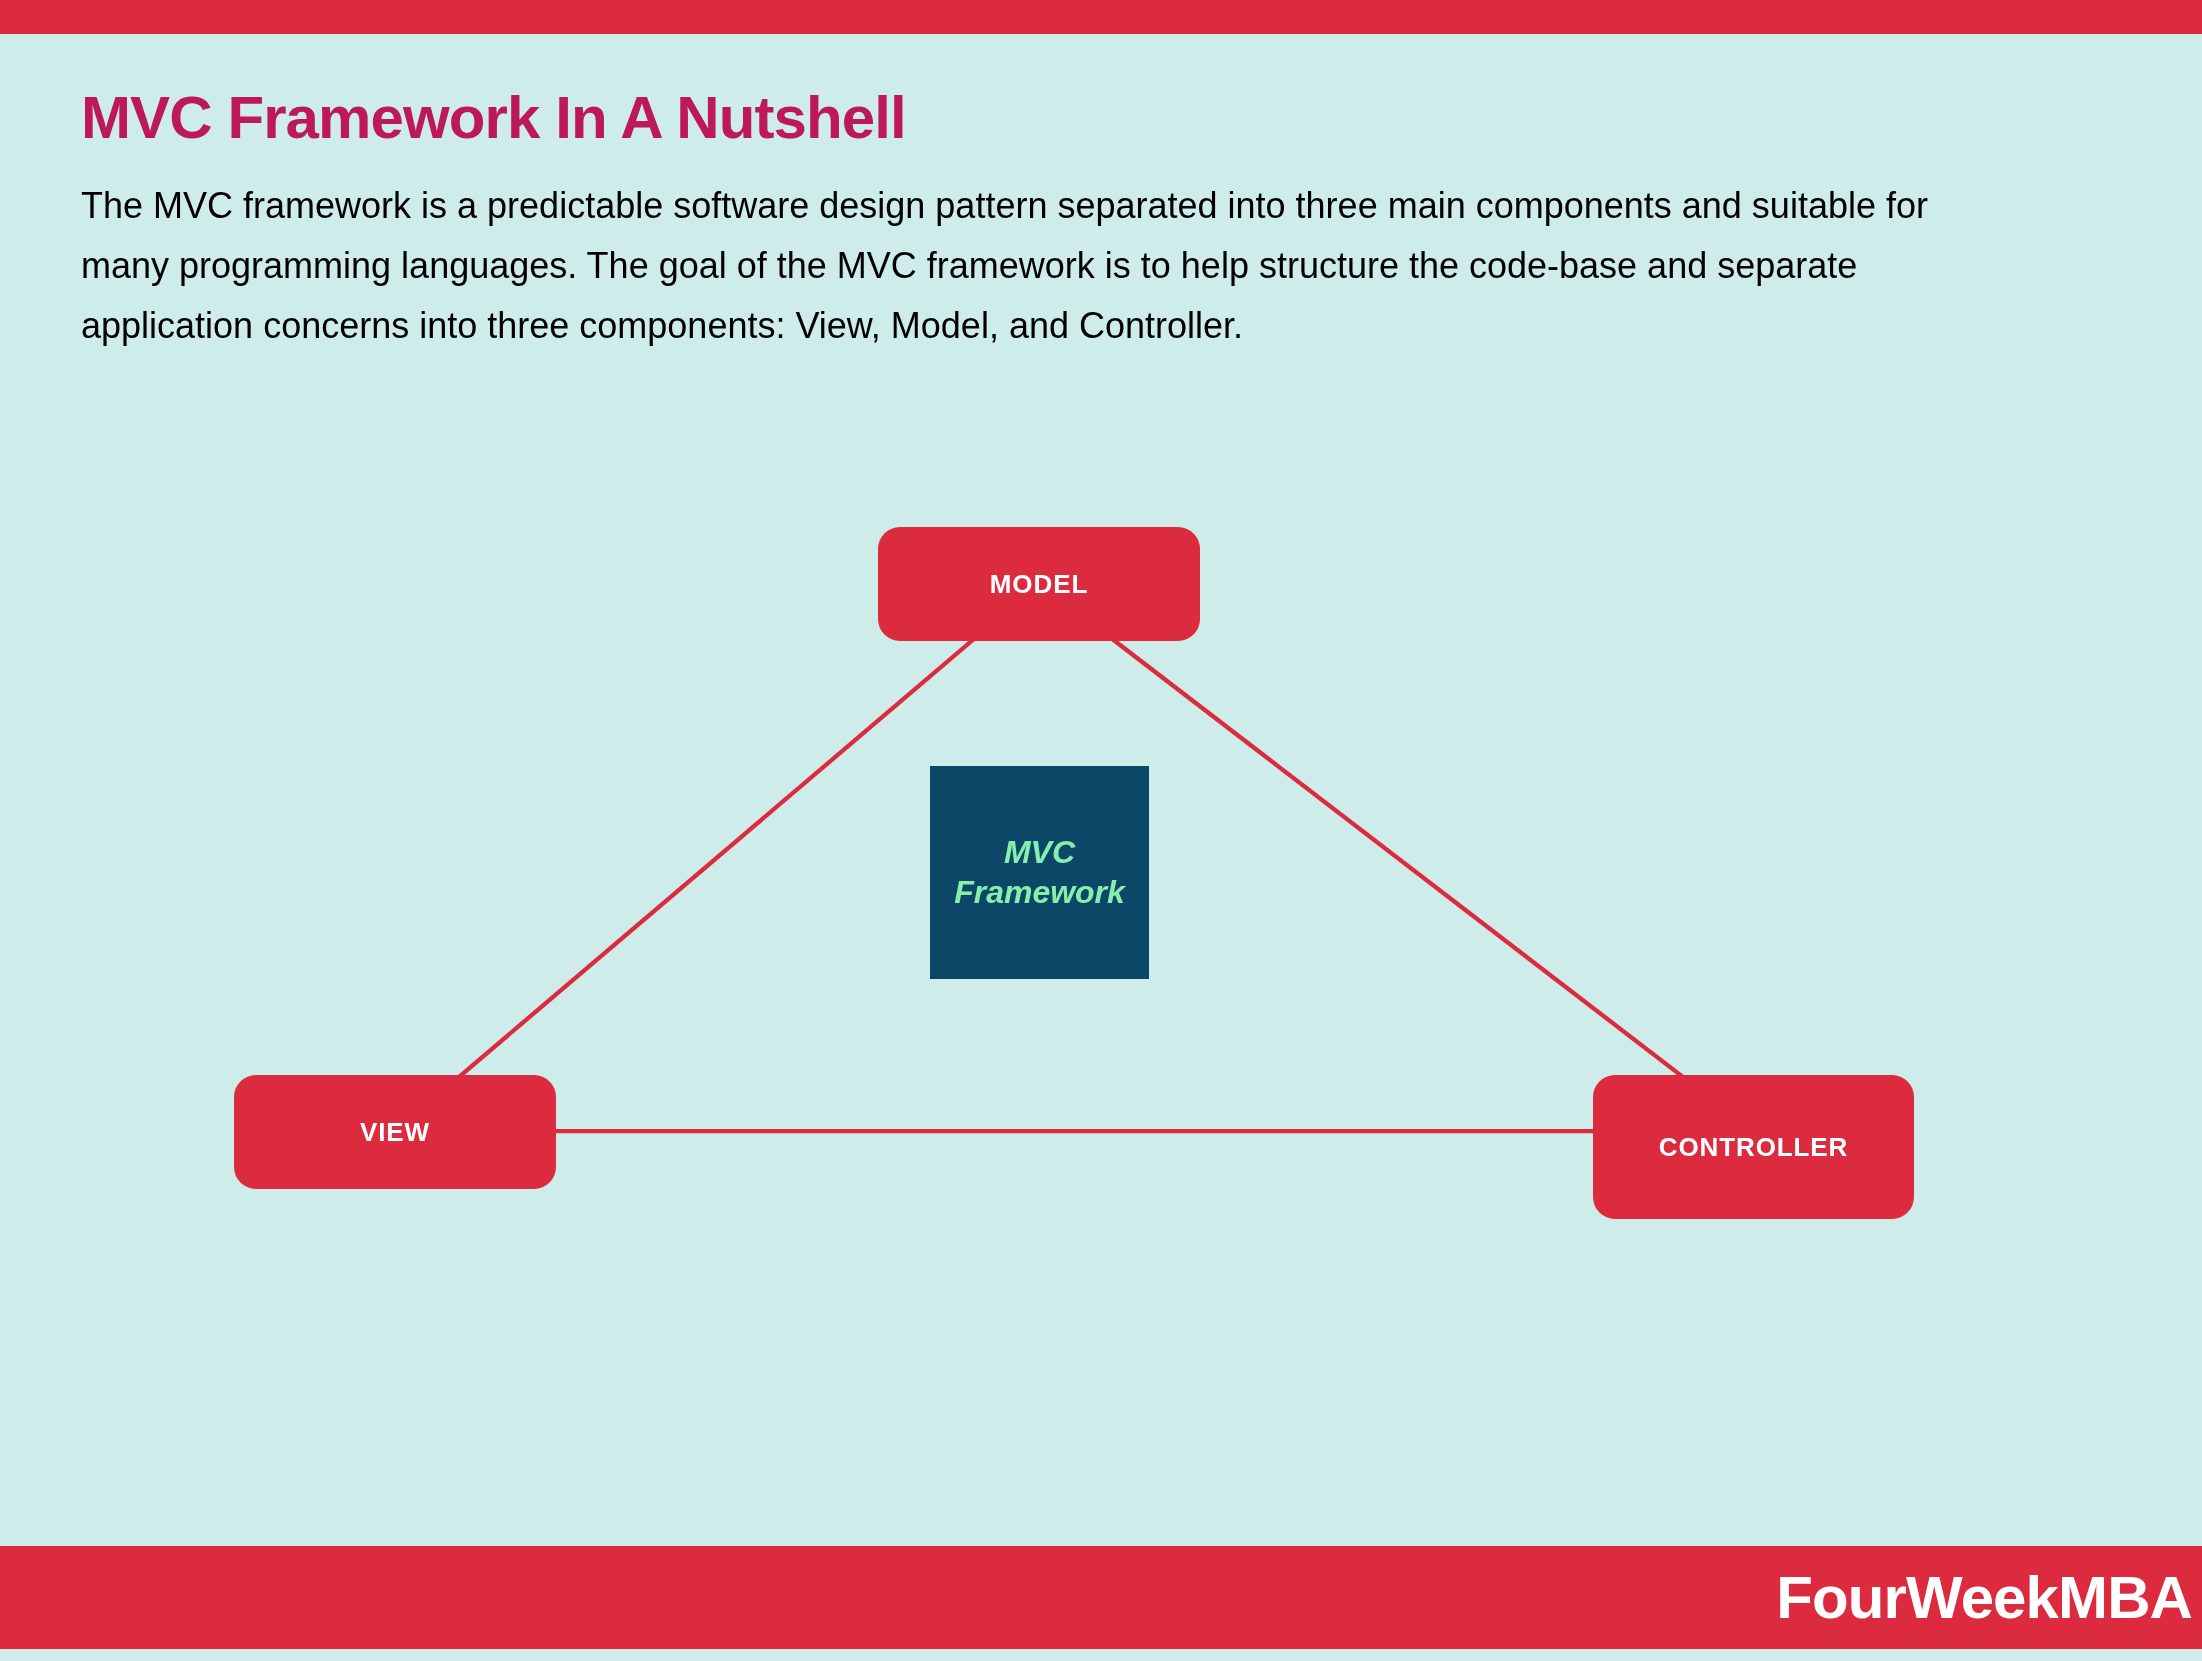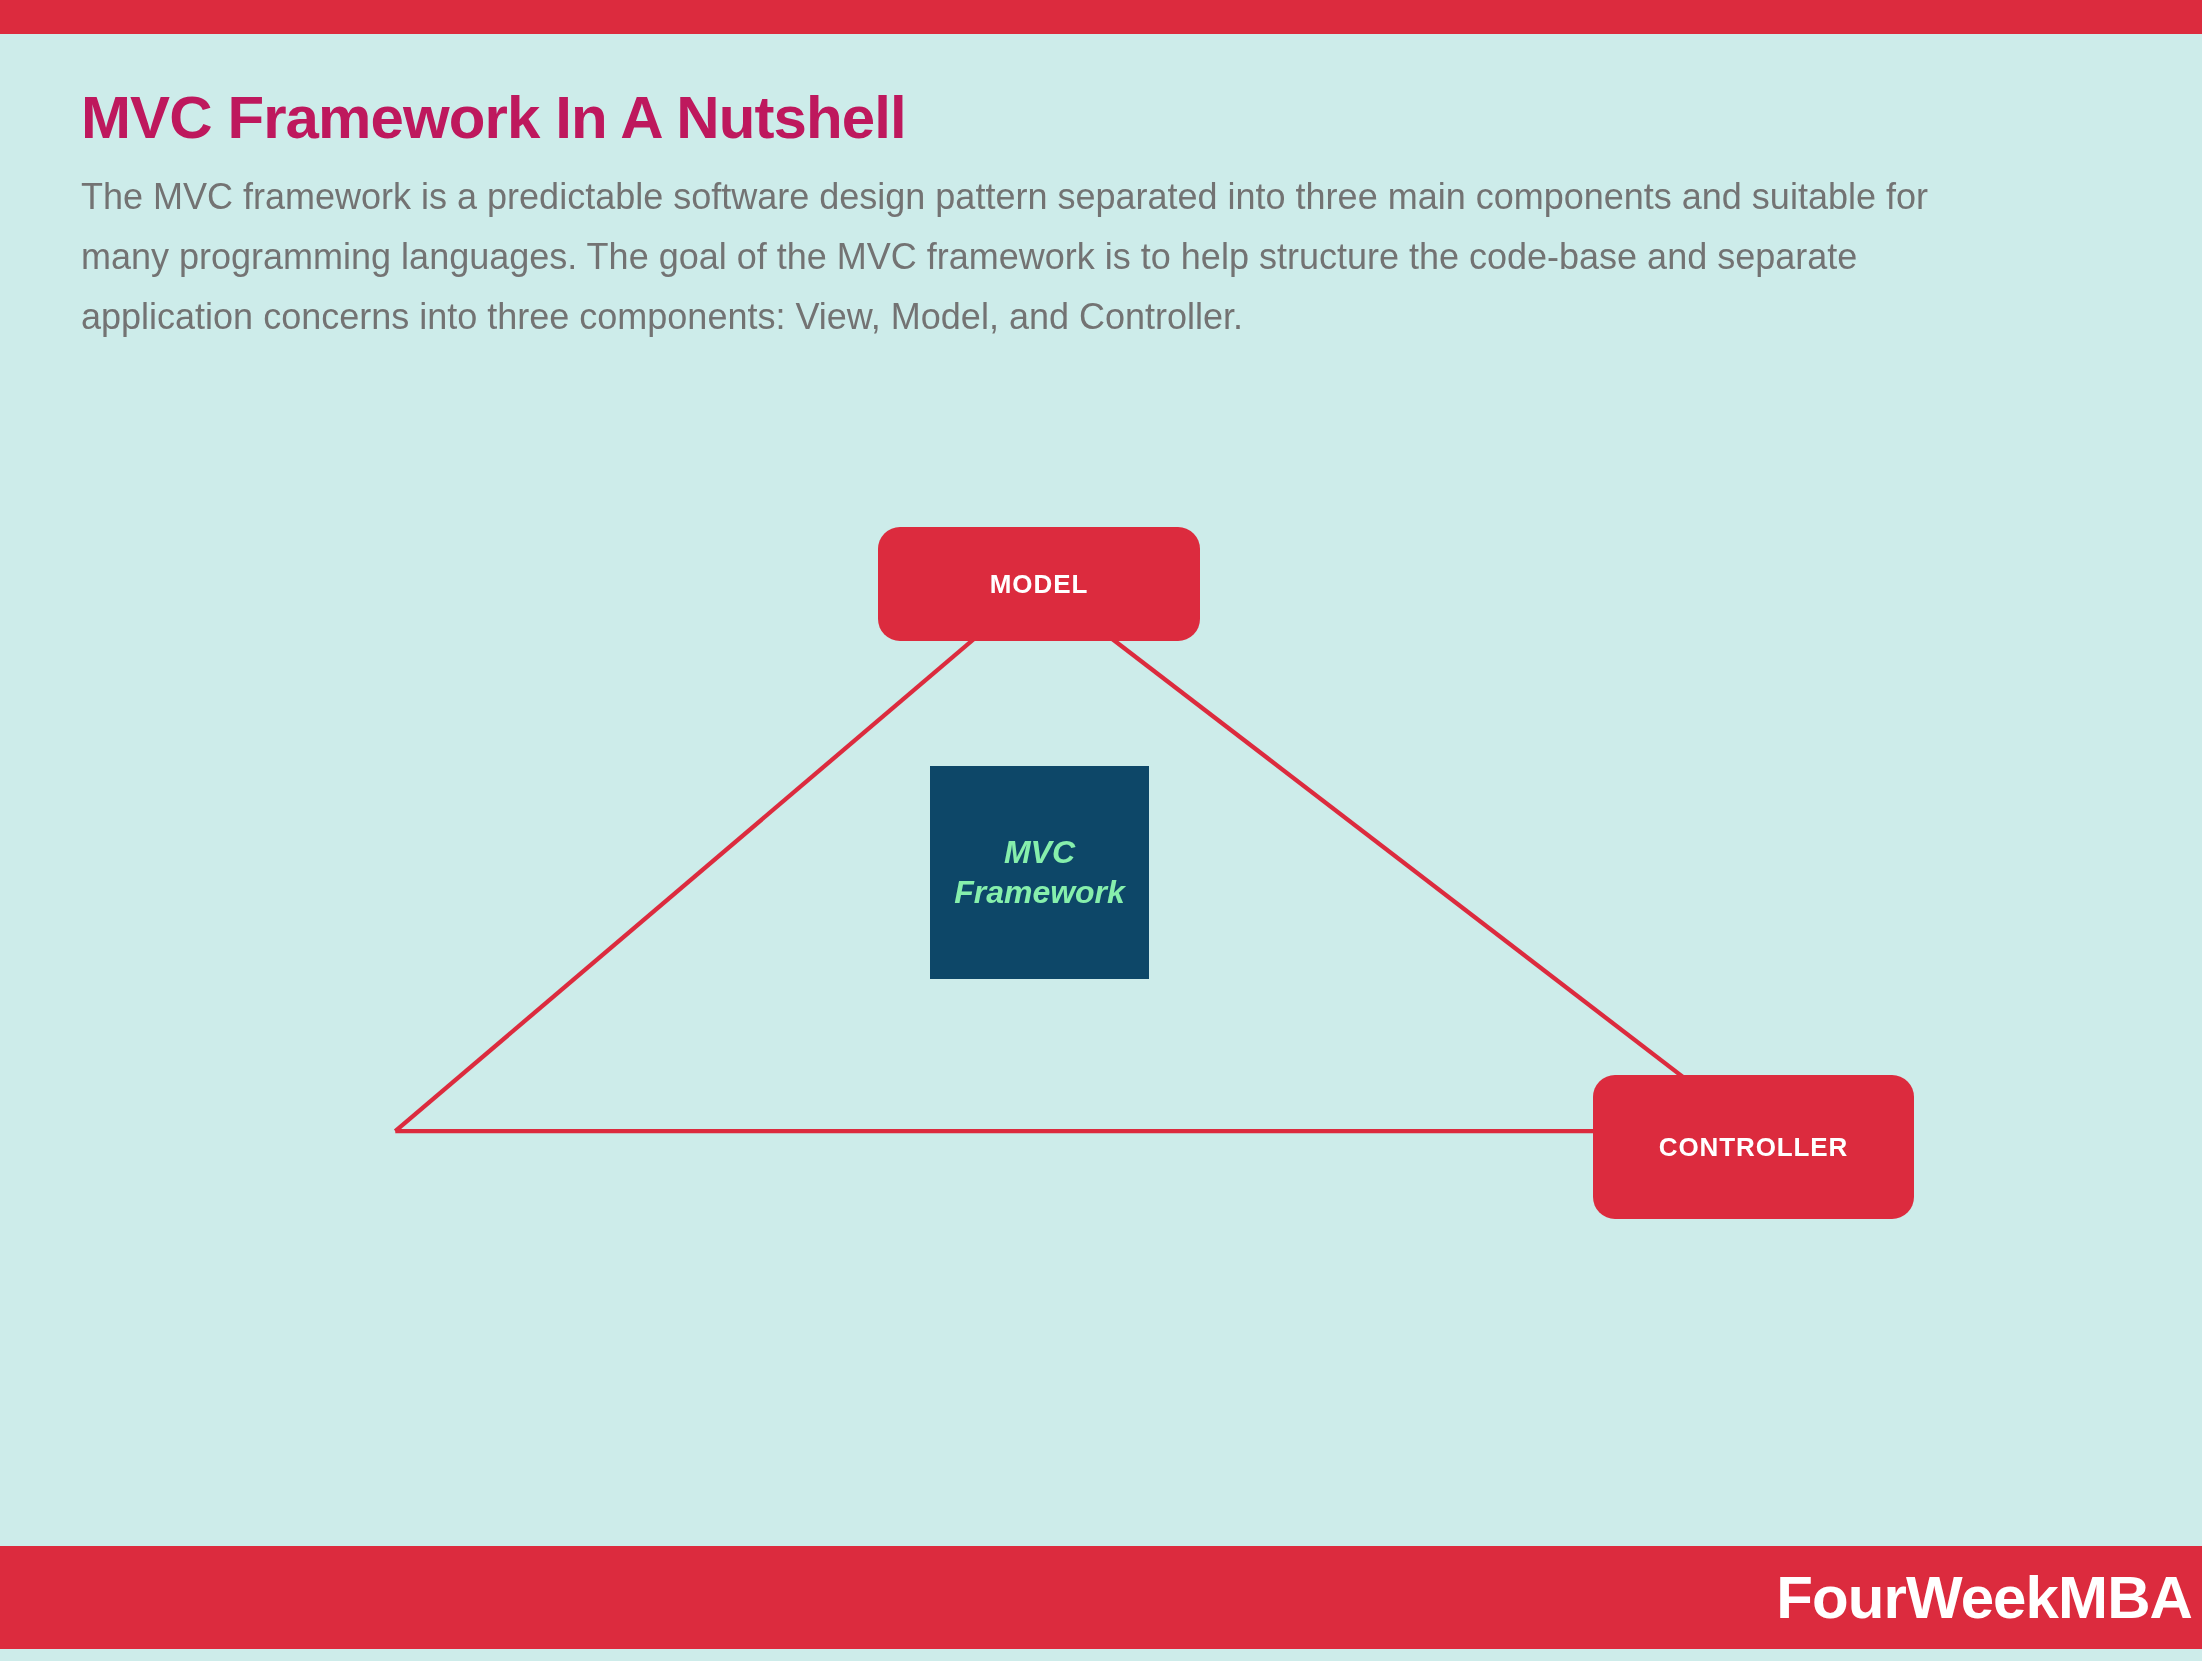--- a/index.html
+++ b/index.html
@@ -27,25 +27,25 @@
     position: absolute;
     left: 81px; top: 45px;
     font-size: 60px;
     font-weight: bold;
     letter-spacing: -0.9px;
     color: #be185d;
     line-height: 1.1;
   }
   .page-description {
     position: absolute;
-    left: 81px; top: 131px;
+    left: 81px; top: 140px;
     width: 1876px;
     font-size: 36px;
     line-height: 60px;
-    color: #737373;
+    color: #000000;
   }
   svg.connectors {
     position: absolute;
     left: 0; top: 0;
     width: 2203px; height: 1661px;
   }
   svg.connectors line {
     stroke: #dc2b3e;
     stroke-width: 5;
   }
@@ -113,20 +113,23 @@
   <svg class="connectors" viewBox="0 0 2560 1931">
     <line x1="1208" y1="678" x2="459" y2="1315"></line>
     <line x1="1208" y1="678" x2="2038" y2="1315"></line>
     <line x1="459" y1="1315" x2="2038" y2="1315"></line>
   </svg>
 
   <div class="node node-model">
     <span>MODEL</span>
   </div>
 
+  <div class="node node-view">
+    <span>VIEW</span>
+  </div>
 
   <div class="node node-controller">
     <span>CONTROLLER</span>
   </div>
 
   <div class="center-box">
     <span>MVC</span>
     <span>Framework</span>
   </div>
 

